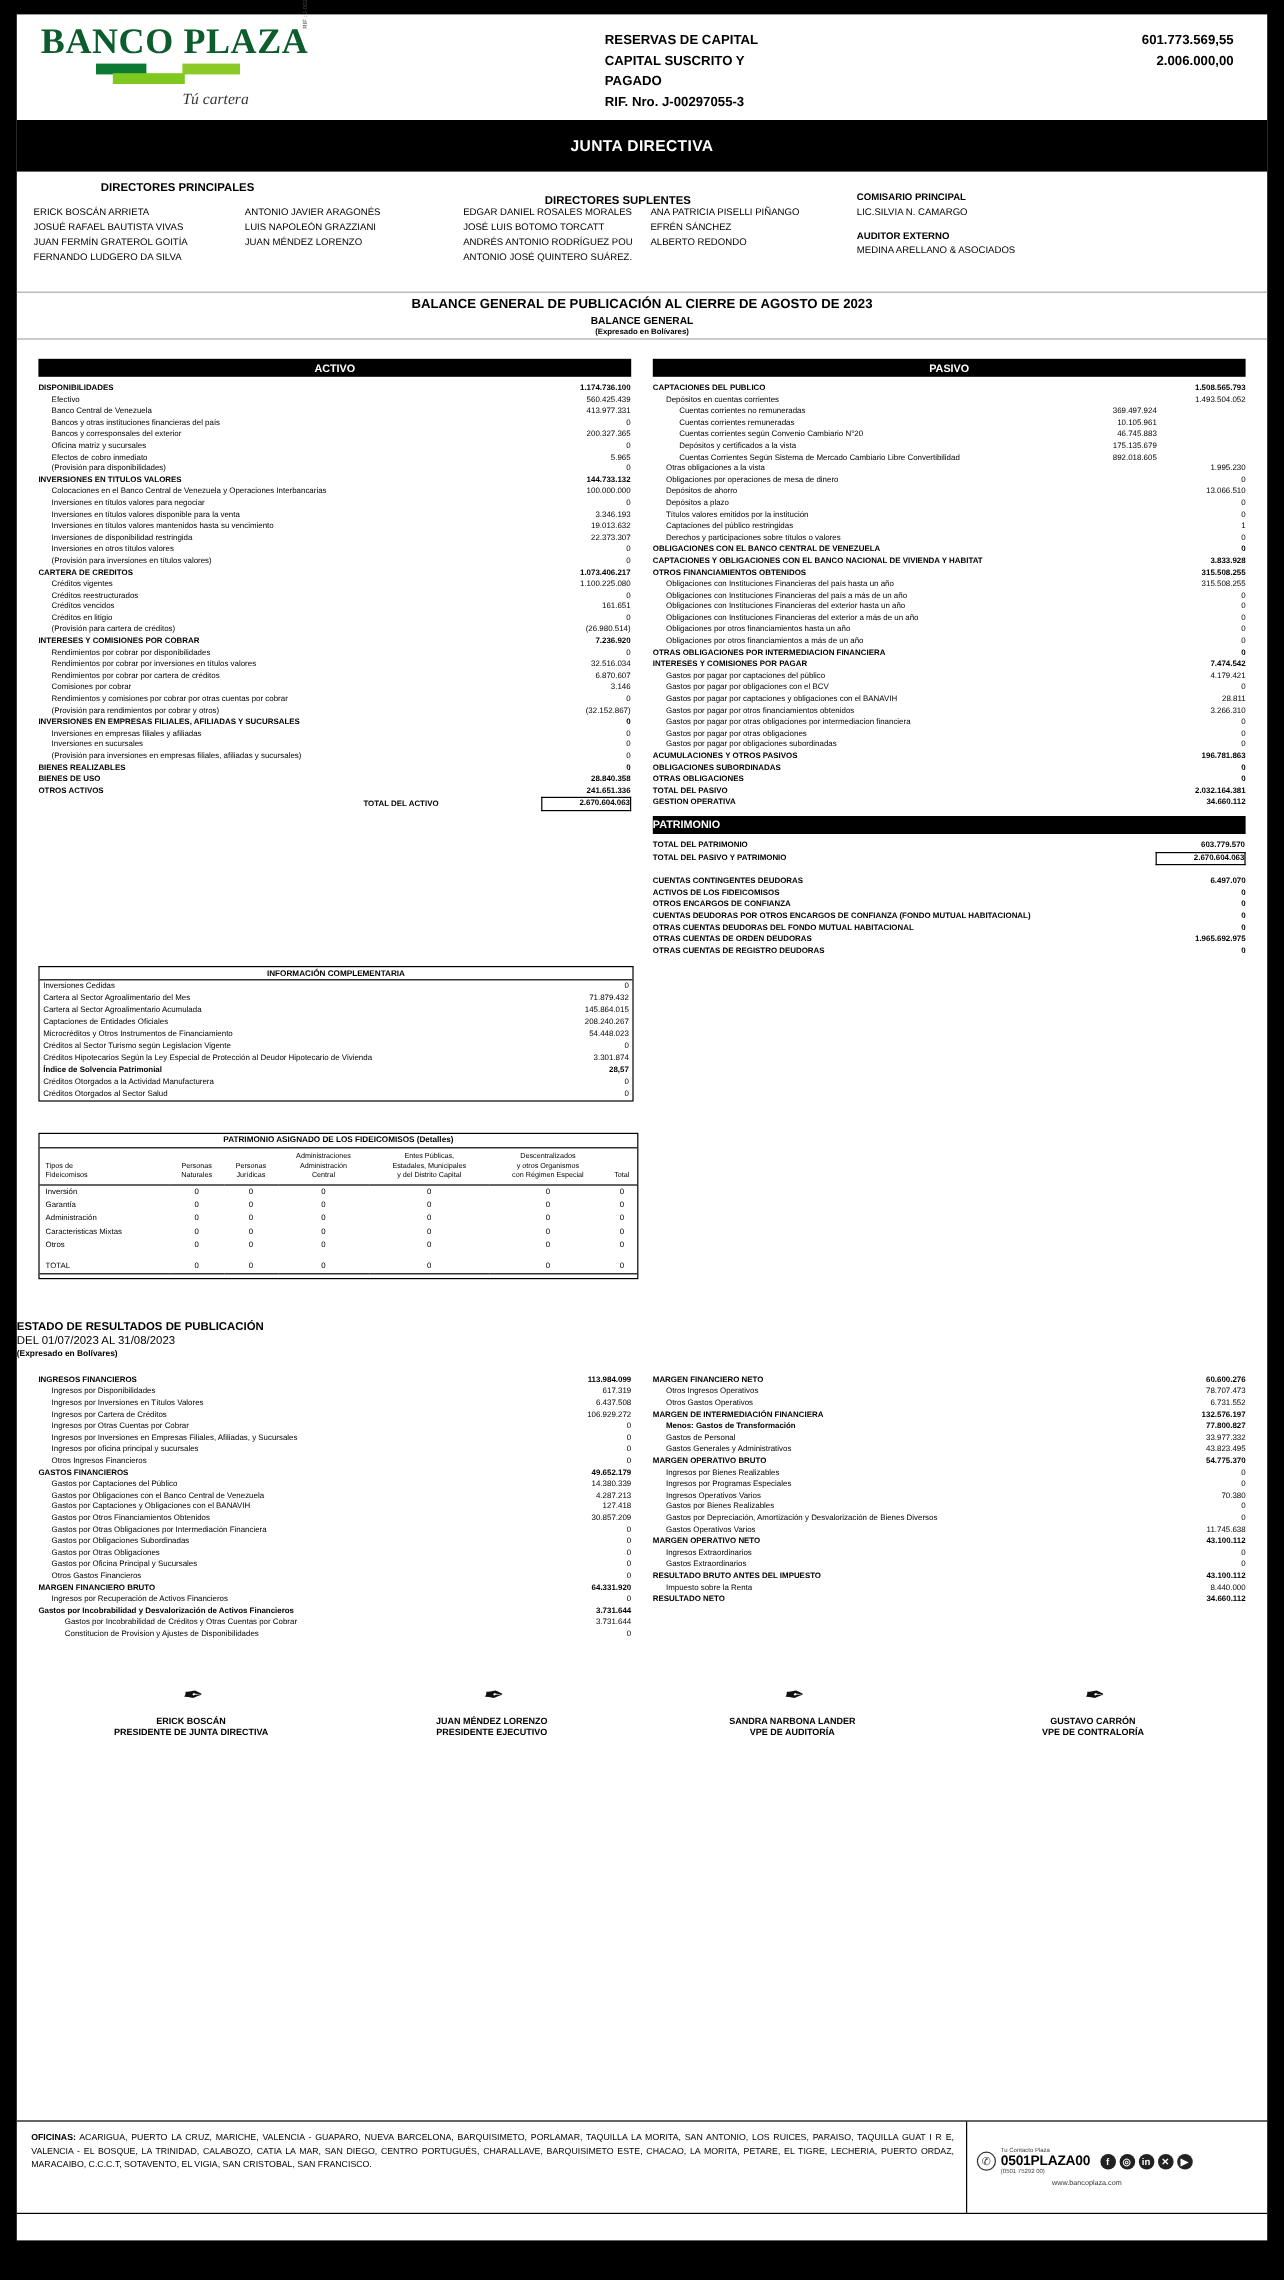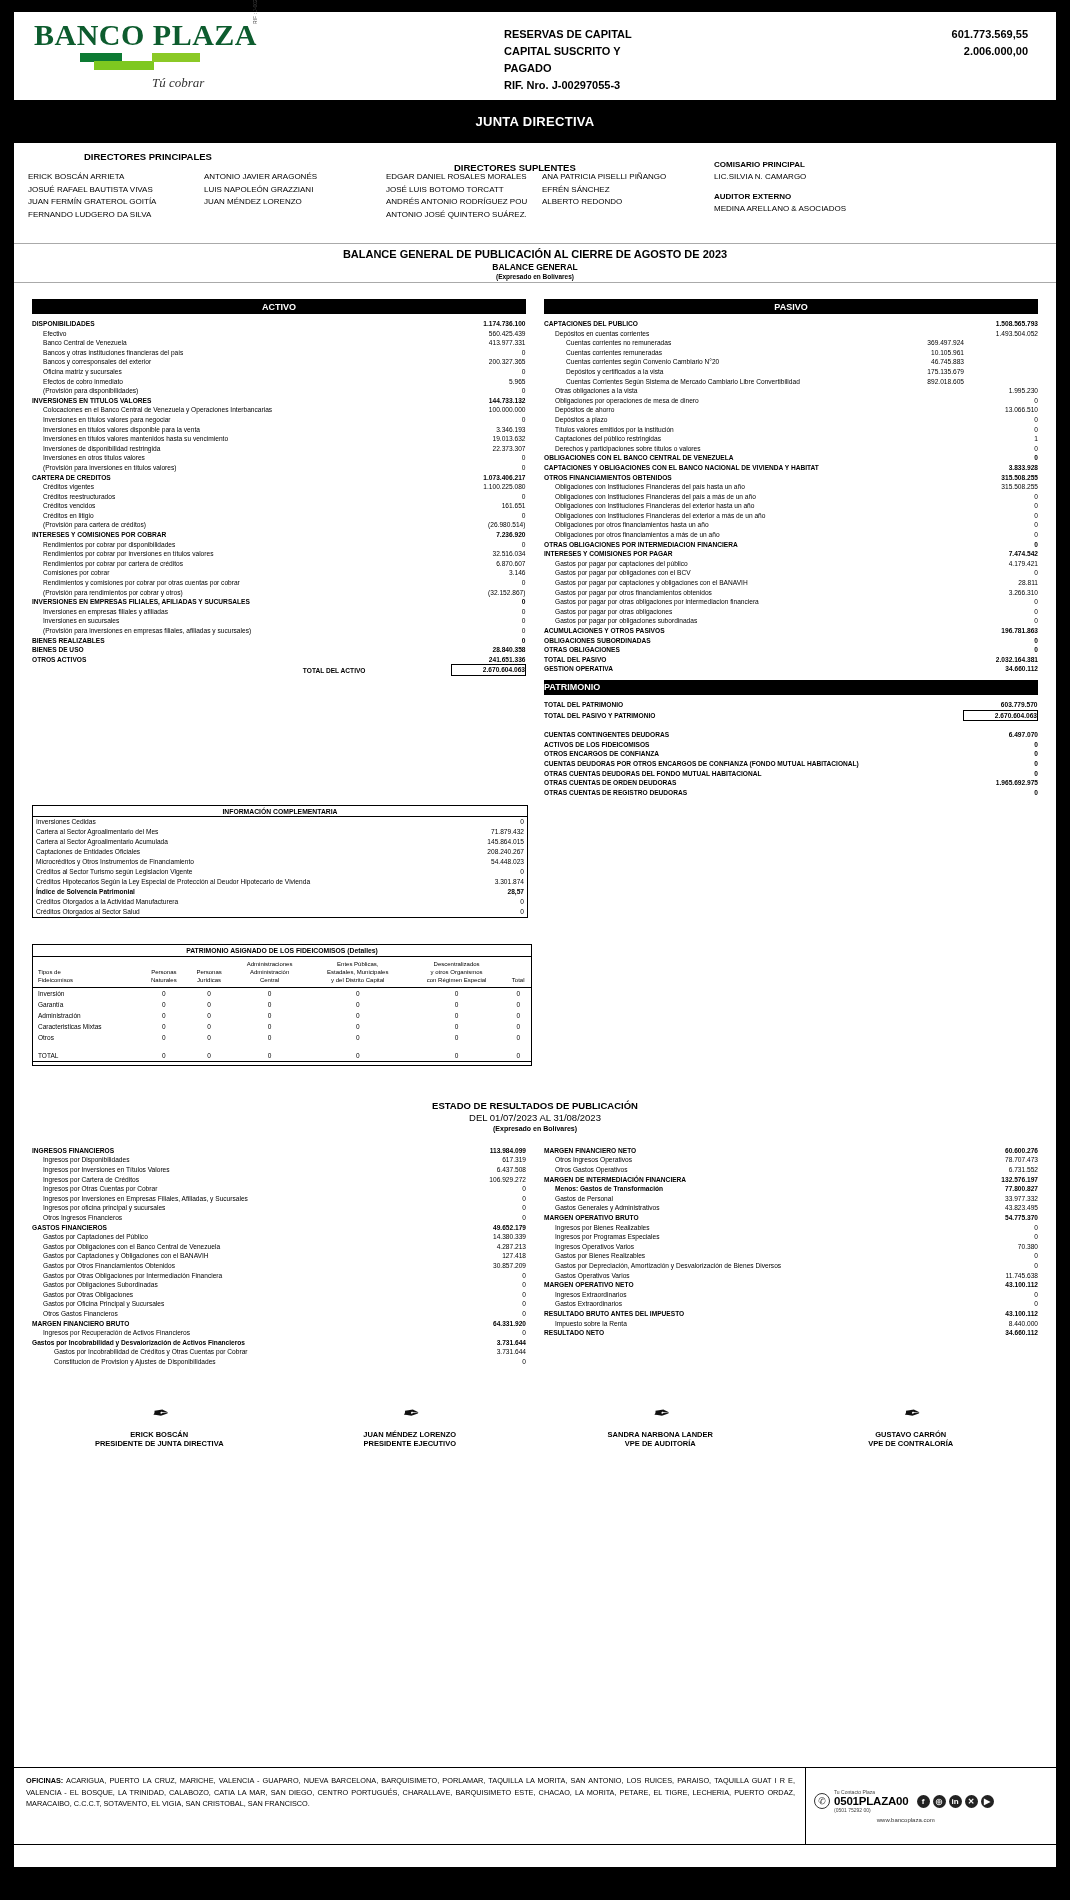--- a/index.html
+++ b/index.html
@@ -81,21 +81,21 @@
   .fid table { width: 100%; border-collapse: collapse; }
   .fid th { font-size: 6px; font-weight: normal; line-height: 8px; padding: 3px 2px; border-bottom: 1px solid #000; vertical-align: bottom; text-align: center; }
   .fid th.first { text-align: left; padding-left: 5px; }
   .fid td { font-size: 6.5px; line-height: 11px; padding: 0 2px; text-align: center; }
   .fid td.first { text-align: left; padding-left: 5px; }
   .fid tr.sp td { height: 7px; }
   .fid tr.tot td { font-size: 6.5px; }
   .fid .botline { border-top: 1px solid #000; }
 
   
-  .er-title { text-align: center; margin-top: 34px; }
+  .er-title { text-align: left; margin-top: 34px; }
   .er-title .t1 { font-weight: bold; font-size: 9.5px; }
   .er-title .t2 { font-weight: normal; font-size: 9.5px; margin-top: 1px; }
   .er-title .t3 { font-weight: bold; font-size: 7px; margin-top: 2px; }
 
   
   .sigs { display: flex; margin-top: 30px; padding: 0 20px; }
   .sig { flex: 1; text-align: center; }
   .sig .scribble { height: 34px; font-family: "Liberation Serif", serif; font-style: italic; font-size: 20px; color: #111; line-height: 34px; }
   .sig .nm { font-size: 7.5px; font-weight: bold; }
   .sig .rl { font-size: 7.5px; font-weight: bold; }
@@ -125,21 +125,21 @@
 
   <div class="hdr">
     <div class="logo-wrap">
       <div class="logo-name">BANCO PLAZA</div>
       <div class="logo-rif">RIF : J-00297055-3</div>
       <div class="bars">
         <div class="bar b1"></div>
             <div class="bar b2"></div>
             <div class="bar b3"></div>
       </div>
-      <div class="slogan">Tú cobrar</div>
+      <div class="slogan">Tú cartera</div>
     </div>
     <div class="hdr-right">
       <div class="hdr-row">
         <div class="lbl">RESERVAS DE CAPITAL</div>
         <div class="val">601.773.569,55</div>
       </div>
       <div class="hdr-row">
         <div class="lbl">CAPITAL SUSCRITO Y PAGADO</div>
         <div class="val">2.006.000,00</div>
       </div>

